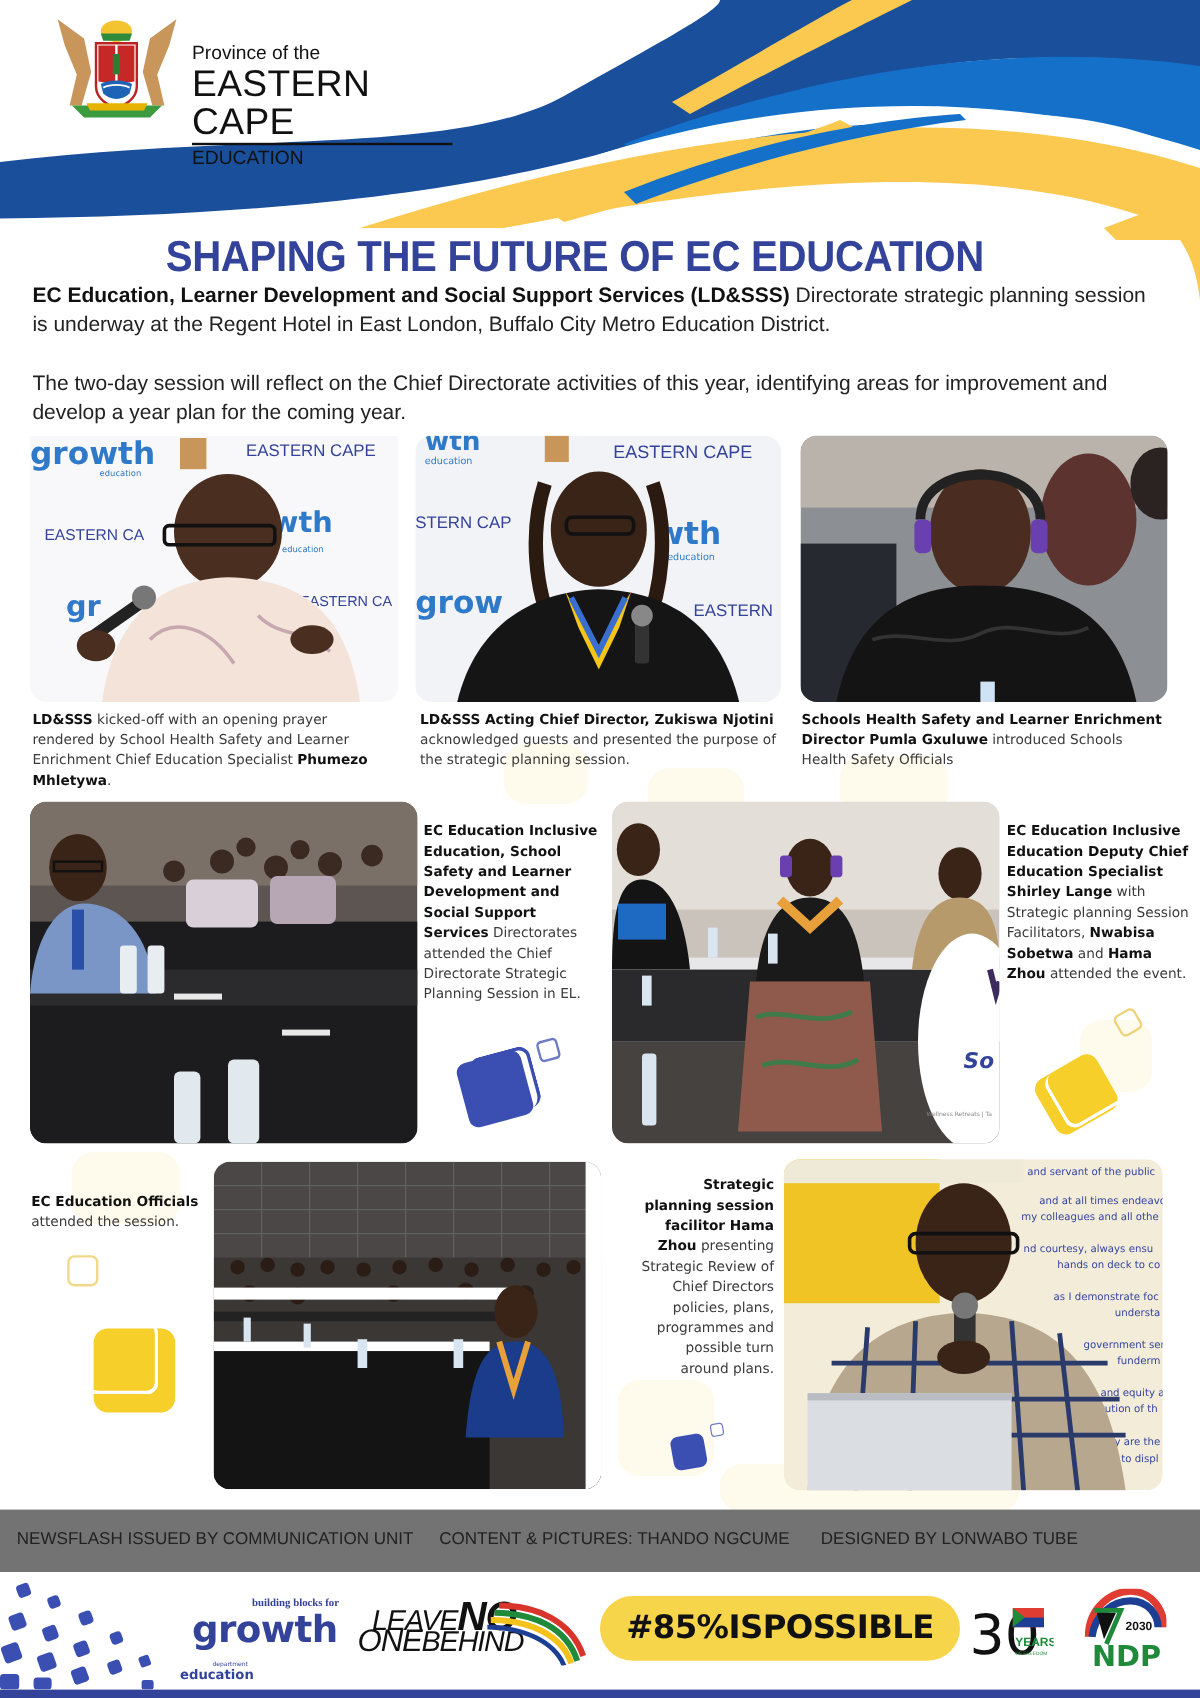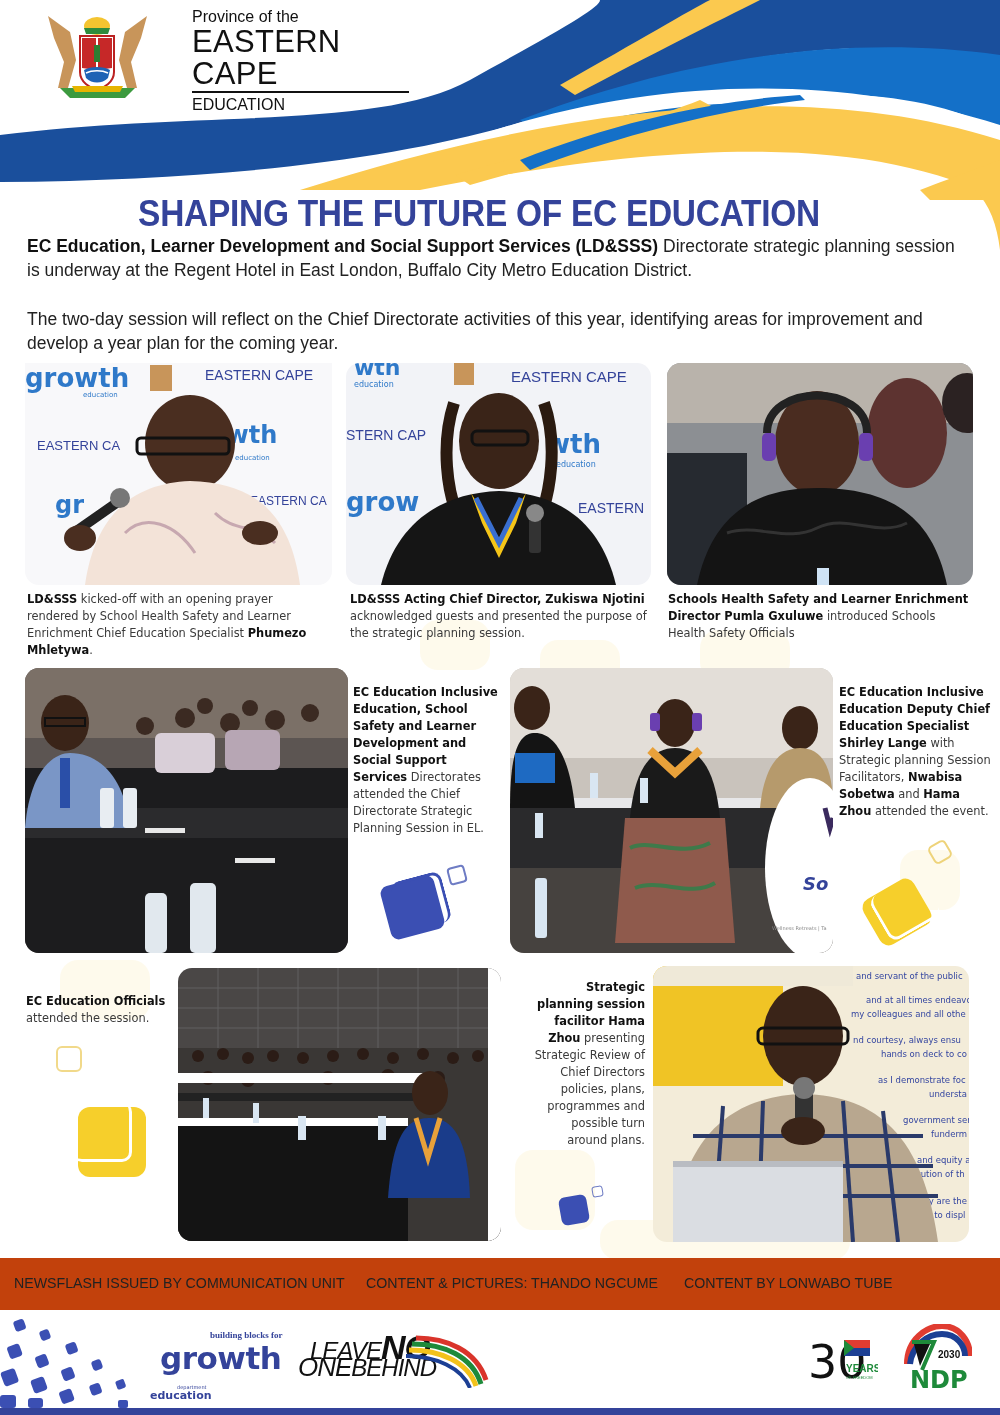--- a/index.html
+++ b/index.html
@@ -4,21 +4,21 @@
 <style>
   * { box-sizing: border-box; margin: 0; padding: 0; }
   html, body { width: 1000px; height: 1415px; background: #ffffff; overflow: hidden; }
   body { position: relative; font-family: "DejaVu Sans", sans-serif; color: #2b2b2b; }
 
   .abs { position: absolute; }
 
   
   #header-waves { position: absolute; left: 0; top: 0; width: 1000px; height: 200px; }
   .crest { position: absolute; left: 40px; top: 10px; width: 115px; height: 90px; }
-  .brand { position: absolute; left: 160px; top: 8px; margin-left: 32px; }
+  .brand { position: absolute; left: 160px; top: 36px; }
   .brand .pre { font-family: "Liberation Sans", sans-serif; font-size: 16px; color: #111; line-height: 18px; }
   .brand .main { font-family: "Liberation Sans", sans-serif; font-size: 31px; color: #111; line-height: 32px; letter-spacing: 0.3px; border-bottom: 2px solid #111; padding-bottom: 1px; width: 217px; }
   .brand .sub { font-family: "Liberation Sans", sans-serif; font-size: 16px; color: #111; line-height: 20px; margin-top: 2px; }
 
   .title { position: absolute; left: 0; top: 193px; width: 958px; text-align: center;
     font-family: "Liberation Sans", sans-serif; font-weight: bold; font-size: 36px; color: #34439a; letter-spacing: -0.3px; transform: scaleX(0.93); transform-origin: center; }
 
   .intro { position: absolute; left: 27px; width: 930px; font-family: "Liberation Sans", sans-serif; font-size: 17.5px; line-height: 24px; color: #222; }
   .intro b { font-weight: bold; color: #111; }
 
@@ -31,21 +31,21 @@
 
   .cap { position: absolute; font-family: "DejaVu Sans", sans-serif; font-size: 11.4px; line-height: 17px; color: #3a3a3a; }
   .cap b { color: #111; font-weight: bold; }
   .cap.right { text-align: right; }
   .cap.center { }
 
   
   .sq { position: absolute; border-radius: 8px; }
 
   
-  .credits { position: absolute; left: 0; top: 1258px; width: 1000px; height: 52px; background: #c2410c;
+  .credits { position: absolute; left: 0; top: 1258px; width: 1000px; height: 52px; background: #737373;
     font-family: "Liberation Sans", sans-serif; font-size: 14.2px; color: #222; }
   .credits span { position: absolute; top: 17px; white-space: nowrap; }
   .logos { position: absolute; left: 0; top: 1310px; width: 1000px; height: 98px; background: #ffffff; }
   .bottom-bar { position: absolute; left: 0; top: 1408px; width: 1000px; height: 7px; background: #34439a; }
 
   .growth-logo { position: absolute; left: 150px; top: 10px; width: 140px; height: 80px; }
   .growth-logo .bb { position: absolute; left: 60px; top: 10px; font-family: Liberation Serif, serif; font-size: 9px; color: #34439a; font-weight: bold; white-space: nowrap; }
   .growth-logo .g { position: absolute; left: 10px; top: 20px; font-family: "DejaVu Sans", sans-serif; font-weight: bold; font-size: 31px; color: #34439a; letter-spacing: -0.5px; }
   .growth-logo .dep { position: absolute; left: 27px; top: 64px; font-size: 5px; color: #34439a; }
   .growth-logo .ed { position: absolute; left: 0px; top: 69px; font-family: "DejaVu Sans", sans-serif; font-weight: bold; font-size: 11px; color: #34439a; }
@@ -352,21 +352,21 @@
     <circle cx="151" cy="122" r="11" fill="#777"></circle>
     <ellipse cx="150" cy="165" rx="22" ry="14" fill="#3a2418"></ellipse>
     <rect x="20" y="195" width="170" height="81" fill="#dadde2"></rect>
     <rect x="20" y="195" width="170" height="6" fill="#b9bcc2"></rect>
   </svg>
 </div>
 
 <div class="credits">
   <span style="left:14px">NEWSFLASH ISSUED BY COMMUNICATION UNIT</span>
   <span style="left:366px">CONTENT &amp; PICTURES: THANDO NGCUME</span>
-  <span style="left:684px">CONTENT BY LONWABO TUBE</span>
+  <span style="left:684px">DESIGNED BY LONWABO TUBE</span>
 </div>
 
 <div class="logos">
   <svg class="abs" style="left:0;top:0;width:140px;height:98px" viewBox="0 0 140 98">
     <g fill="#3b4fb3">
       <rect x="14" y="10" width="11" height="11" rx="3" transform="rotate(-20 19 15)"></rect>
       <rect x="40" y="20" width="10" height="10" rx="3" transform="rotate(-20 45 25)"></rect>
       <rect x="8" y="35" width="13" height="13" rx="3" transform="rotate(-20 14 41)"></rect>
       <rect x="36" y="45" width="12" height="12" rx="3" transform="rotate(-20 42 51)"></rect>
       <rect x="66" y="33" width="11" height="11" rx="3" transform="rotate(-20 71 38)"></rect>
@@ -394,20 +394,21 @@
     <div class="l1"><span>LEAVE</span><b>NO</b></div>
     <div class="l2"><b>ONE</b><span>BEHIND</span></div>
     <svg class="abs" style="left:108px;top:2px;width:84px;height:58px" viewBox="0 0 84 58">
       <path d="M10 8 C 40 8, 70 20, 80 50" stroke="#d9342b" stroke-width="5" fill="none"></path>
       <path d="M6 14 C 38 14, 66 26, 75 54" stroke="#1e8a3a" stroke-width="5" fill="none"></path>
       <path d="M3 20 C 34 20, 62 32, 70 56" stroke="#f3c21b" stroke-width="5" fill="none"></path>
       <path d="M0 26 C 30 26, 56 38, 64 58" stroke="#1c3f94" stroke-width="4" fill="none"></path>
     </svg>
   </div>
 
+  <div class="pill">#85%ISPOSSIBLE</div>
 
   <div class="thirty">
     <svg width="70" height="60" viewBox="0 0 70 60">
       <text x="0" y="48" font-family="DejaVu Sans, sans-serif" font-size="46" fill="#111">30</text>
       <rect x="36" y="10" width="26" height="16" fill="#e03c31"></rect>
       <rect x="36" y="18" width="26" height="8" fill="#1c3f94"></rect>
       <path d="M36 10 L46 18 L36 26 Z" fill="#1e8a3a"></path>
       <text x="38" y="42" font-family="Liberation Sans, sans-serif" font-size="10" font-weight="bold" fill="#1e8a3a">YEARS</text>
       <text x="38" y="49" font-family="Liberation Sans, sans-serif" font-size="4" fill="#1e8a3a">OF FREEDOM</text>
     </svg>

